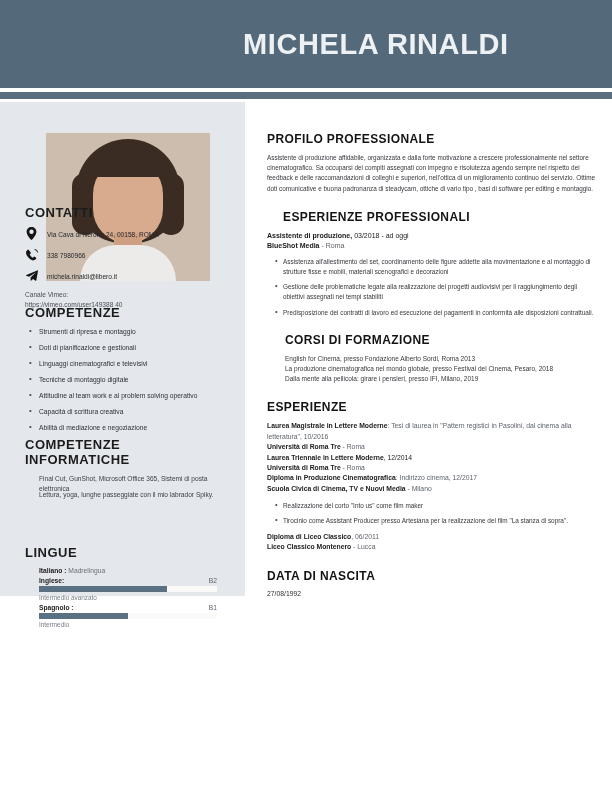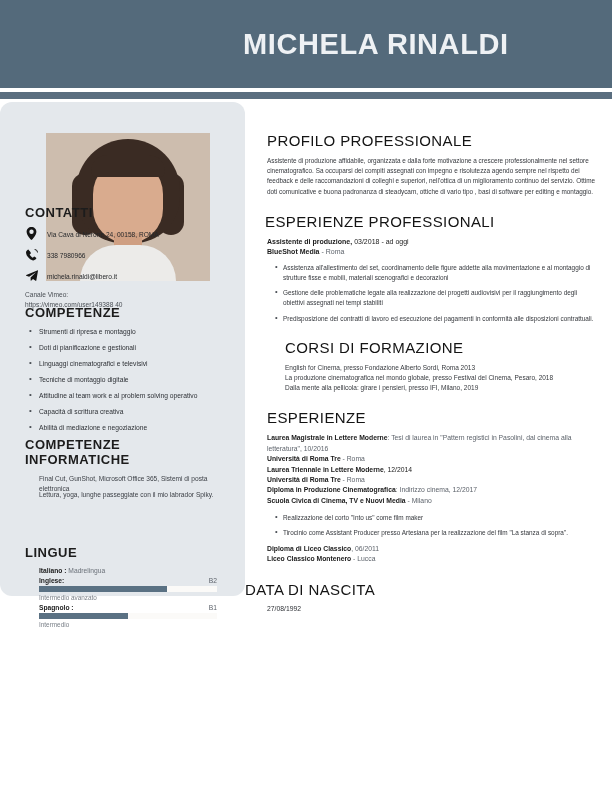--- a/index.html
+++ b/index.html
@@ -39,21 +39,20 @@
     font-weight:bold;
     letter-spacing:0.6px;
     line-height:36px;
     white-space:nowrap;
   }
 
   
   .sidebar {
     position:absolute; left:0; top:102px; width:245px; height:494px;
     background:#e4e8ec;
-    border-radius:12px;
   }
   .photo {
     position:absolute; left:46px; top:31px; width:164px; height:148px;
     background:
       radial-gradient(ellipse 40px 46px at 50% 40%, #3c2a22 0%, #3c2a22 48%, rgba(60,42,34,0) 52%),
       linear-gradient(#cdbdae, #cdbdae);
     overflow:hidden;
   }
   .ph-hair {
     position:absolute; left:30px; top:6px; width:104px; height:104px;
@@ -131,21 +130,21 @@
   .lang-sub { font-size:6.4px; color:#7b8189; padding-left:14px; margin-top:2px; }
 
   
   .main-panel {
     position:absolute; left:245px; top:102px; width:367px; height:690px;
     background:#ffffff;
   }
   .main-inner { position:absolute; left:0px; top:0px; width:367px; }
   .m-section { margin:0 0 0 0; }
   .m-title {
-    font-size:15px; font-weight:normal; color:#141414;
+    font-size:12px; font-weight:bold; color:#141414;
     letter-spacing:0.4px; margin-bottom:7px;
   }
   .m-para {
     font-size:6.4px; color:#35383d; line-height:10.2px;
     padding-left:22px; padding-right:16px; text-align:left;
   }
   .job-title { font-size:7px; color:#1a1a1a; padding-left:22px; line-height:10.5px; }
   .job-title b { font-weight:bold; }
   .job-org { font-size:7px; color:#1a1a1a; padding-left:22px; line-height:10.5px; margin-bottom:5px; }
   .job-org b { font-weight:bold; }
@@ -283,21 +282,21 @@
 
   <div class="main-panel">
     <div class="main-inner">
 
       <div class="m-section" style="padding-top:30px;">
         <div class="m-title" style="padding-left:22px;">PROFILO PROFESSIONALE</div>
         <div class="m-para">Assistente di produzione affidabile, organizzata e dalla forte motivazione a crescere professionalmente nel settore cinematografico. Sa occuparsi dei compiti assegnati con impegno e risolutezza agendo sempre nel rispetto dei feedback e delle raccomandazioni di colleghi e superiori, nell'ottica di un miglioramento continuo del servizio. Ottime doti comunicative e buona padronanza di steadycam, ottiche di vario tipo , basi di software per editing e montaggio.</div>
       </div>
 
       <div class="m-section" style="padding-top:16px;">
-        <div class="m-title" style="padding-left:20px;">ESPERIENZE PROFESSIONALI</div>
+        <div class="m-title" style="padding-left:38px;">ESPERIENZE PROFESSIONALI</div>
         <div class="job-title">
           <b>Assistente di produzione,</b><span> 03/2018 - ad oggi</span>
         </div>
         <div class="job-org">
           <b>BlueShot Media</b><span class="muted"> - Roma</span>
         </div>
         <ul class="m-list">
           <li>Assistenza all'allestimento del set, coordinamento delle figure addette alla movimentazione e al montaggio di strutture fisse e mobili, materiali scenografici e decorazioni</li>
           <li>Gestione delle problematiche legate alla realizzazione dei progetti audiovisivi per il raggiungimento degli obiettivi assegnati nei tempi stabiliti</li>
           <li>Predisposizione dei contratti di lavoro ed esecuzione dei pagamenti in conformità alle disposizioni contrattuali.</li>
@@ -341,20 +340,20 @@
 
         <div class="edu-line">
           <b>Diploma di Liceo Classico</b><span class="muted">, 06/2011</span>
         </div>
         <div class="edu-line">
           <b>Liceo Classico Montenero</b><span class="muted"> - Lucca</span>
         </div>
       </div>
 
       <div class="m-section" style="padding-top:16px;">
-        <div class="m-title" style="">DATA DI NASCITA</div>
+        <div class="m-title" style="padding-left:22px;">DATA DI NASCITA</div>
         <div class="dob">27/08/1992</div>
       </div>
 
     </div>
   </div>
 
 </div>
 
 </body></html>

